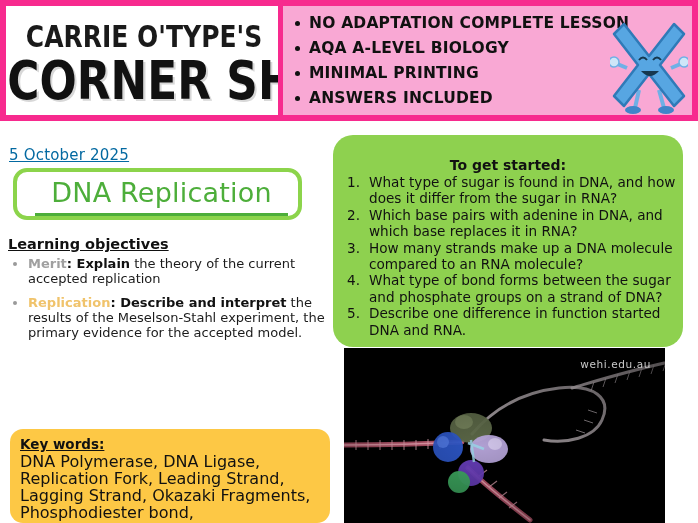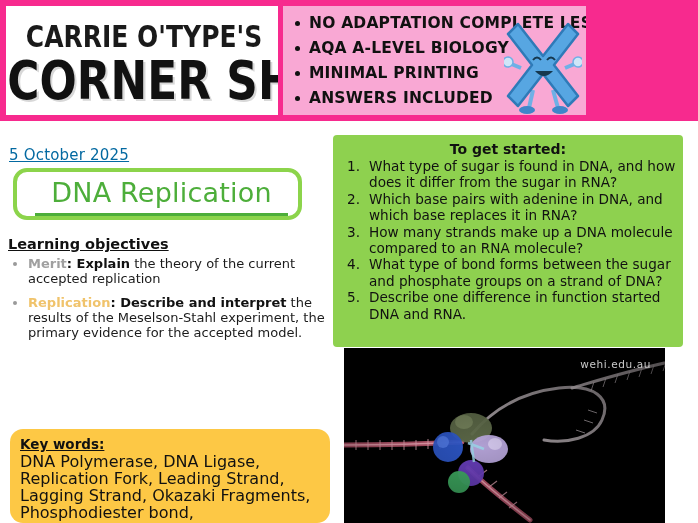--- a/index.html
+++ b/index.html
@@ -1,21 +1,21 @@
 <!DOCTYPE html>
 <html><head>
 <meta charset="utf-8">
 <style>
   html,body{margin:0;padding:0;background:#fff;}
   body{width:698px;height:523px;overflow:hidden;font-family:"DejaVu Sans",sans-serif;}
   #page{position:relative;width:698px;height:523px;background:#fff;}
 
   
   .banner{position:absolute;left:0;top:0;width:698px;height:121px;background:#f72a8e;box-sizing:border-box;}
-  .banner-inner{position:absolute;left:6px;top:6px;width:580px;height:109px;display:flex;box-sizing:border-box;}
+  .banner-inner{position:absolute;left:6px;top:6px;width:686px;height:109px;display:flex;box-sizing:border-box;}
   .logo-box{width:272px;height:109px;background:#ffffff;position:relative;overflow:hidden;}
   .logo-line1{position:absolute;left:10px;top:14px;width:256px;text-align:center;
       font-family:"DejaVu Sans",sans-serif;font-weight:bold;font-size:25px;letter-spacing:0px;
       color:#1a1a1a;transform:scaleY(1.18);transform-origin:top center;white-space:nowrap;}
   .logo-line2{position:absolute;left:4px;top:44px;width:266px;text-align:center;
       font-family:"DejaVu Sans",sans-serif;font-weight:bold;font-size:43px;color:#111111;
       transform:scaleY(1.22) scaleX(1.02);transform-origin:top center;white-space:nowrap;
       text-shadow:2px 2px 0 #d8d8d8;}
   .divider{width:5px;height:109px;background:#f72a8e;}
   .bullets-box{flex:1;height:109px;background:#f9a8d4;position:relative;overflow:hidden;}
@@ -52,21 +52,21 @@
   .b{font-weight:bold;color:#111;}
 
   .kw-box{position:absolute;left:10px;top:429px;width:320px;height:94px;
       background:#fdc845;border-radius:13px;box-sizing:border-box;padding:7px 10px 0 10px;overflow:hidden;}
   .kw-head{font-family:"DejaVu Sans",sans-serif;font-weight:bold;font-size:13.5px;color:#111;
       text-decoration:underline;margin-bottom:1px;}
   .kw-body{font-family:"DejaVu Sans",sans-serif;font-size:16px;color:#111;line-height:17px;}
 
   
   .green-box{position:absolute;left:333px;top:135px;width:350px;height:212px;
-      background:#8ed14f;border-radius:4px;box-sizing:border-box;padding:4px 6px 0 6px;overflow:hidden;}
+      background:#8ed14f;border-radius:20px;box-sizing:border-box;padding:20px 6px 0 6px;overflow:hidden;}
   .gb-title{text-align:center;font-family:"DejaVu Sans",sans-serif;font-weight:bold;
       font-size:14px;color:#111;margin:2px 0 1px 0;}
   ol.q-list{list-style:none;margin:0;padding:0;counter-reset:q;}
   ol.q-list li{counter-increment:q;position:relative;padding-left:30px;
       font-family:"DejaVu Sans",sans-serif;font-size:13.6px;color:#111;line-height:16.4px;margin-bottom:0px;}
   ol.q-list li:before{content:counter(q) ".";position:absolute;left:8px;top:0;
       font-family:"DejaVu Sans",sans-serif;font-size:13.6px;color:#111;}
 
   .dna-img{position:absolute;left:328px;top:348px;width:321px;height:175px;background:#000;overflow:hidden;margin-left:16px;}
   .wehi{position:absolute;right:14px;top:10px;font-family:"DejaVu Sans",sans-serif;

